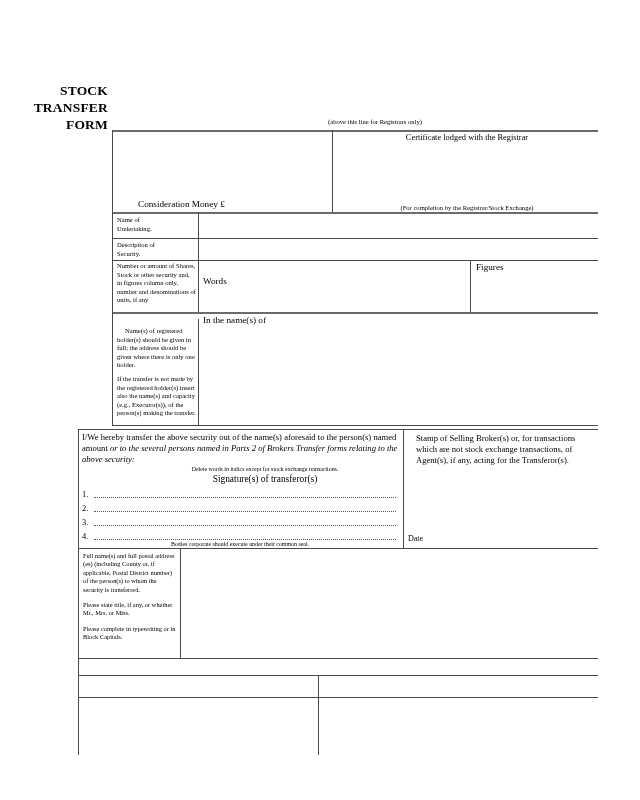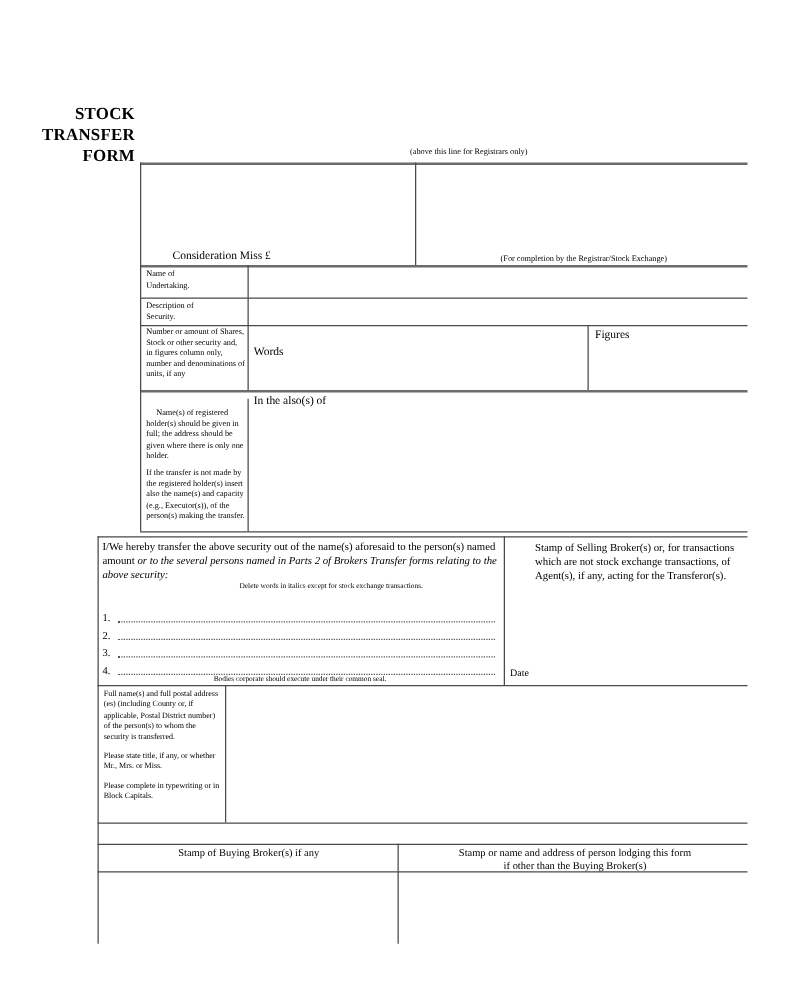--- a/index.html
+++ b/index.html
@@ -60,22 +60,23 @@
     <div>FORM</div>
   </div>
 
   <div class="cap cap-c" style="left:230px;top:118px;width:290px;">(above this line for Registrars only)</div>
 
   <div class="hr thick" style="left:112px;top:130px;width:486px;"></div>
 
   <div class="vr" style="left:112px;top:130px;height:82px;"></div>
   <div class="vr" style="left:332px;top:130px;height:82px;"></div>
 
+  <div class="hdr-c" style="left:336px;top:133px;width:262px;">Certificate lodged with the Registrar</div>
 
-  <div class="mid" style="left:138px;top:199px;">Consideration Miss £</div>
+  <div class="mid" style="left:138px;top:199px;">Consideration Money £</div>
 
   <div class="cap cap-c" style="left:336px;top:204px;width:262px;">(For completion by the Registrar/Stock Exchange)</div>
 
   <div class="hr thick" style="left:112px;top:212px;width:486px;"></div>
 
   <div class="vr" style="left:112px;top:212px;height:26px;"></div>
   <div class="vr" style="left:198px;top:212px;height:26px;"></div>
   <div class="lbl" style="left:117px;top:216px;width:78px;">
     <span>Name of</span><br>
     <span>Undertaking.</span>
@@ -96,59 +97,60 @@
 
   <div class="lbl" style="left:117px;top:262px;width:79px;">Number or amount of Shares, Stock or other security and, in figures column only, number and denominations of units, if any</div>
   <div class="mid" style="left:203px;top:276px;">Words</div>
   <div class="mid" style="left:476px;top:262px;font-family:Liberation Serif, serif;">Figures</div>
 
   <div class="hr thick" style="left:112px;top:312px;width:486px;"></div>
 
   <div class="vr" style="left:112px;top:312px;height:113px;"></div>
   <div class="vr" style="left:198px;top:319px;height:106px;"></div>
 
-  <div class="mid" style="left:203px;top:315px;">In the also(s) of</div>
+  <div class="mid" style="left:203px;top:315px;">In the name(s) of</div>
 
   <div class="lbl ind" style="left:117px;top:327px;width:79px;">Name(s) of registered holder(s) should be given in full; the address should be given where there is only one holder.</div>
   <div class="lbl" style="left:117px;top:375px;width:79px;">If the transfer is not made by the registered holder(s) insert also the name(s) and capacity (e.g., Executor(s)), of the person(s) making the transfer.</div>
 
   <div class="hr" style="left:112px;top:425px;width:486px;"></div>
 
   <div class="hr" style="left:78px;top:429px;width:520px;"></div>
   <div class="vr" style="left:78px;top:429px;height:119px;"></div>
   <div class="vr" style="left:403px;top:429px;height:119px;"></div>
 
   <div class="para" style="left:82px;top:432px;width:316px;">
     <span>I/We hereby transfer the above security out of the name(s) aforesaid to the person(s) named</span>
     <span>amount </span><i>or to the several persons named in Parts 2 of Brokers Transfer forms relating to the</i>
     <i>above security:</i>
   </div>
 
   <div class="tiny" style="left:140px;top:466px;width:250px;">Delete words in italics except for stock exchange transactions.</div>
+  <div class="sig-title" style="left:140px;top:474px;width:250px;">Signature(s) of transferor(s)</div>
 
   <div class="sigrow" style="left:82px;top:490px;width:314px;">
     <span class="num">1.</span>
     <span class="dots"></span>
   </div>
   <div class="sigrow" style="left:82px;top:504px;width:314px;">
     <span class="num">2.</span>
     <span class="dots"></span>
   </div>
   <div class="sigrow" style="left:82px;top:518px;width:314px;">
     <span class="num">3.</span>
     <span class="dots"></span>
   </div>
   <div class="sigrow" style="left:82px;top:532px;width:314px;">
     <span class="num">4.</span>
     <span class="dots"></span>
   </div>
 
   <div class="tiny" style="left:90px;top:541px;width:300px;">Bodies corporate should execute under their common seal.</div>
 
-  <div class="para" style="left:428px;top:433px;width:178px;">Stamp of Selling Broker(s) or, for transactions which are not stock exchange transactions, of Agent(s), if any, acting for the Transferor(s).</div>
+  <div class="para" style="left:416px;top:433px;width:178px;">Stamp of Selling Broker(s) or, for transactions which are not stock exchange transactions, of Agent(s), if any, acting for the Transferor(s).</div>
   <div class="dt" style="left:408px;top:534px;">Date</div>
 
   <div class="hr" style="left:78px;top:548px;width:520px;"></div>
 
   <div class="vr" style="left:78px;top:548px;height:110px;"></div>
   <div class="vr" style="left:180px;top:548px;height:110px;"></div>
 
   <div class="note" style="left:83px;top:552px;width:94px;">
     <p>Full name(s) and full postal address (es) (including County or, if applicable, Postal District number) of the person(s) to whom the security is transferred.</p>
     <p>Please state title, if any, or whether Mr., Mrs. or Miss.</p>
@@ -156,25 +158,20 @@
   </div>
 
   <div class="hr" style="left:78px;top:658px;width:520px;"></div>
 
   <div class="vr" style="left:78px;top:658px;height:17px;"></div>
   <div class="hr" style="left:78px;top:675px;width:520px;"></div>
 
   <div class="vr" style="left:78px;top:675px;height:22px;"></div>
   <div class="vr" style="left:318px;top:675px;height:22px;"></div>
 
-  <div class="hdr-c" style="left:82px;top:678px;width:234px;">Stamp of Buying Broker(s) if any</div>
-  <div class="hdr-c" style="left:322px;top:678px;width:276px;">
-    <span>Stamp or name and address of person lodging this form</span><br>
-    <span>if other than the Buying Broker(s)</span>
-  </div>
 
   <div class="hr" style="left:78px;top:697px;width:520px;"></div>
 
   <div class="vr" style="left:78px;top:697px;height:58px;"></div>
   <div class="vr" style="left:318px;top:697px;height:58px;"></div>
   <div style="position:absolute;left:79px;top:698px;width:238px;height:56px;"></div>
   <div style="position:absolute;left:319px;top:698px;width:279px;height:56px;"></div>
 
 </div>
 

